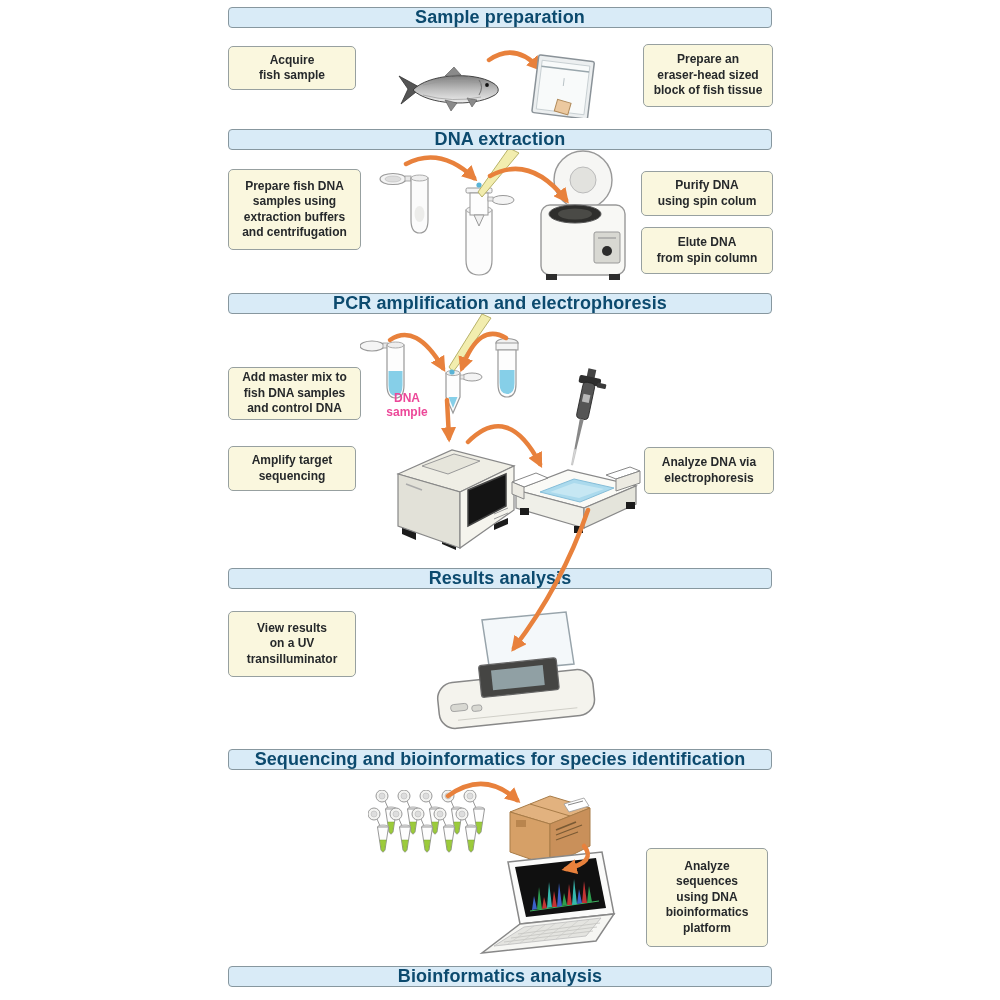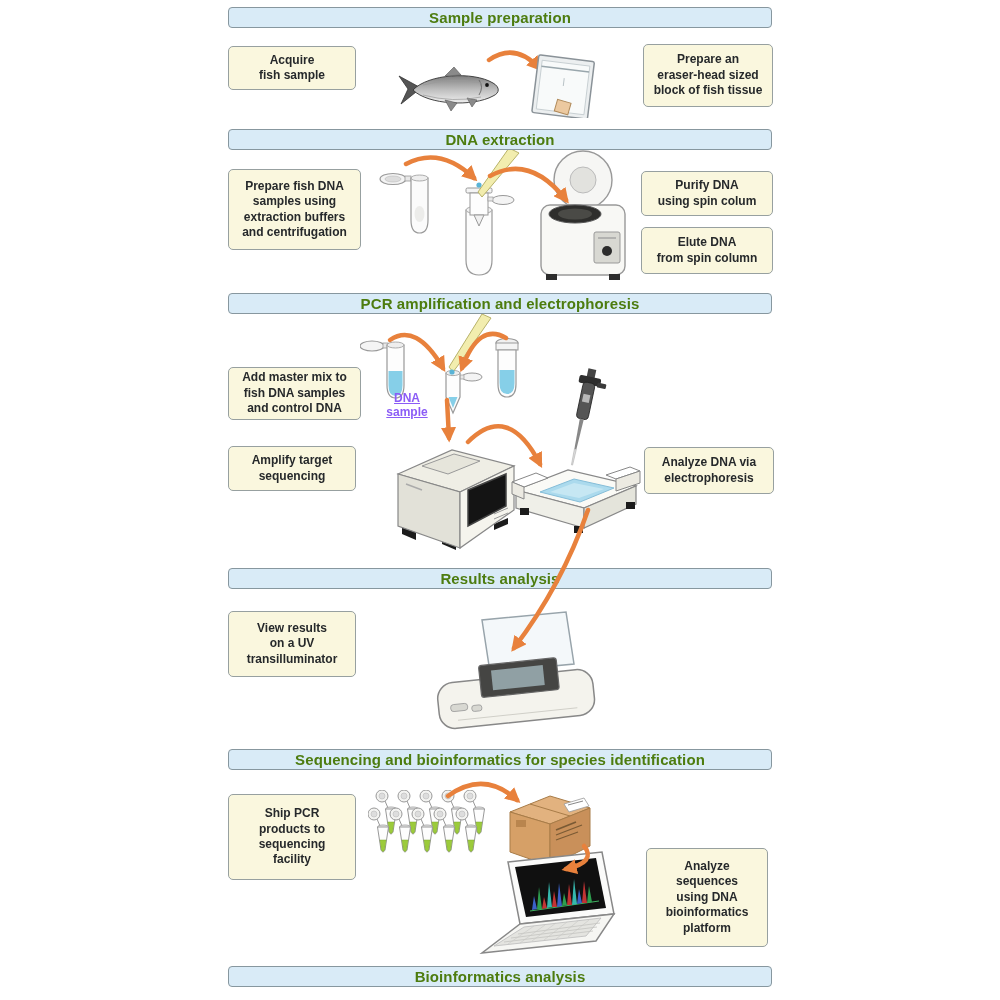--- a/index.html
+++ b/index.html
@@ -6,21 +6,21 @@
   #canvas{
     position:relative;width:1000px;height:1000px;background:#fff;overflow:hidden;
     font-family:"Liberation Sans",sans-serif;color:#222;
   }
   
   .hdr{
     position:absolute;left:228px;width:544px;height:21px;z-index:10;
     background:var(--header-bg,#d9ebf7);
     border:1.5px solid #87979f;border-radius:4px;box-sizing:border-box;
     display:flex;align-items:center;justify-content:center;
-    font-size:15px;font-weight:bold;color:#4d7c0f;letter-spacing:.1px;
+    font-size:18px;font-weight:bold;color:#0c4a6e;letter-spacing:.1px;
   }
   #h-sample{top:7px}#h-extraction{top:129px}#h-pcr{top:293px}
   #h-results{top:568px}#h-sequencing{top:749px}#h-bioinformatics{top:966px}
   
   .box{
     position:absolute;z-index:10;background:var(--box-bg,#faf7de);
     border:1.5px solid #97a0a0;border-radius:5px;box-sizing:border-box;
     display:flex;align-items:center;justify-content:center;text-align:center;
     font-size:12px;font-weight:bold;line-height:1.28;color:#26292b;
     white-space:pre-line;padding:2px 3px;
@@ -33,21 +33,21 @@
   #b-mastermix{left:228px;top:367px;width:133px;height:53px}
   #b-amplify{left:228px;top:446px;width:128px;height:45px}
   #b-analyze-dna{left:644px;top:447px;width:130px;height:47px}
   #b-view-results{left:228px;top:611px;width:128px;height:66px}
   #b-uview{left:648px;top:660px;width:126px;height:74px}
   #b-ship{left:228px;top:794px;width:128px;height:86px}
   #b-analyze-seq{left:646px;top:848px;width:122px;height:99px}
   
   #dna-sample-label{
     position:absolute;left:370px;top:391px;width:74px;z-index:6;
-    font-size:12px;font-weight:bold;text-align:center;white-space:pre-line;color:#8b5cf6;text-decoration:underline;
+    font-size:12px;font-weight:bold;text-align:center;white-space:pre-line;color:#ec4899;
   }
   
   .illo{position:absolute;z-index:5}
   #illo-fish{left:393px;top:38px;width:215px;height:80px}
   #illo-extraction{left:378px;top:148px;width:252px;height:138px}
   #illo-pcr-tubes{left:360px;top:314px;width:180px;height:112px}
   #illo-pcr-machine{left:394px;top:438px;width:125px;height:112px}
   #illo-gelbox{left:510px;top:446px;width:132px;height:100px}
   #illo-pipette{left:552px;top:368px;width:60px;height:105px}
   #illo-transilluminator{left:426px;top:606px;width:180px;height:130px}
@@ -85,24 +85,20 @@
   <div class="box" id="b-mastermix">Add master mix to
 fish DNA samples
 and control DNA</div>
   <div class="box" id="b-amplify">Amplify target
 sequencing</div>
   <div class="box" id="b-analyze-dna">Analyze DNA via
 electrophoresis</div>
   <div class="box" id="b-view-results">View results
 on a UV
 transilluminator</div>
-  <div class="box" id="b-ship">Ship PCR
-products to
-sequencing
-facility</div>
   <div class="box" id="b-analyze-seq">Analyze
 sequences
 using DNA
 bioinformatics
 platform</div>
 
   <div id="dna-sample-label">DNA
 sample</div>
 
   <svg class="illo" id="illo-fish" viewBox="0 0 215 80">

